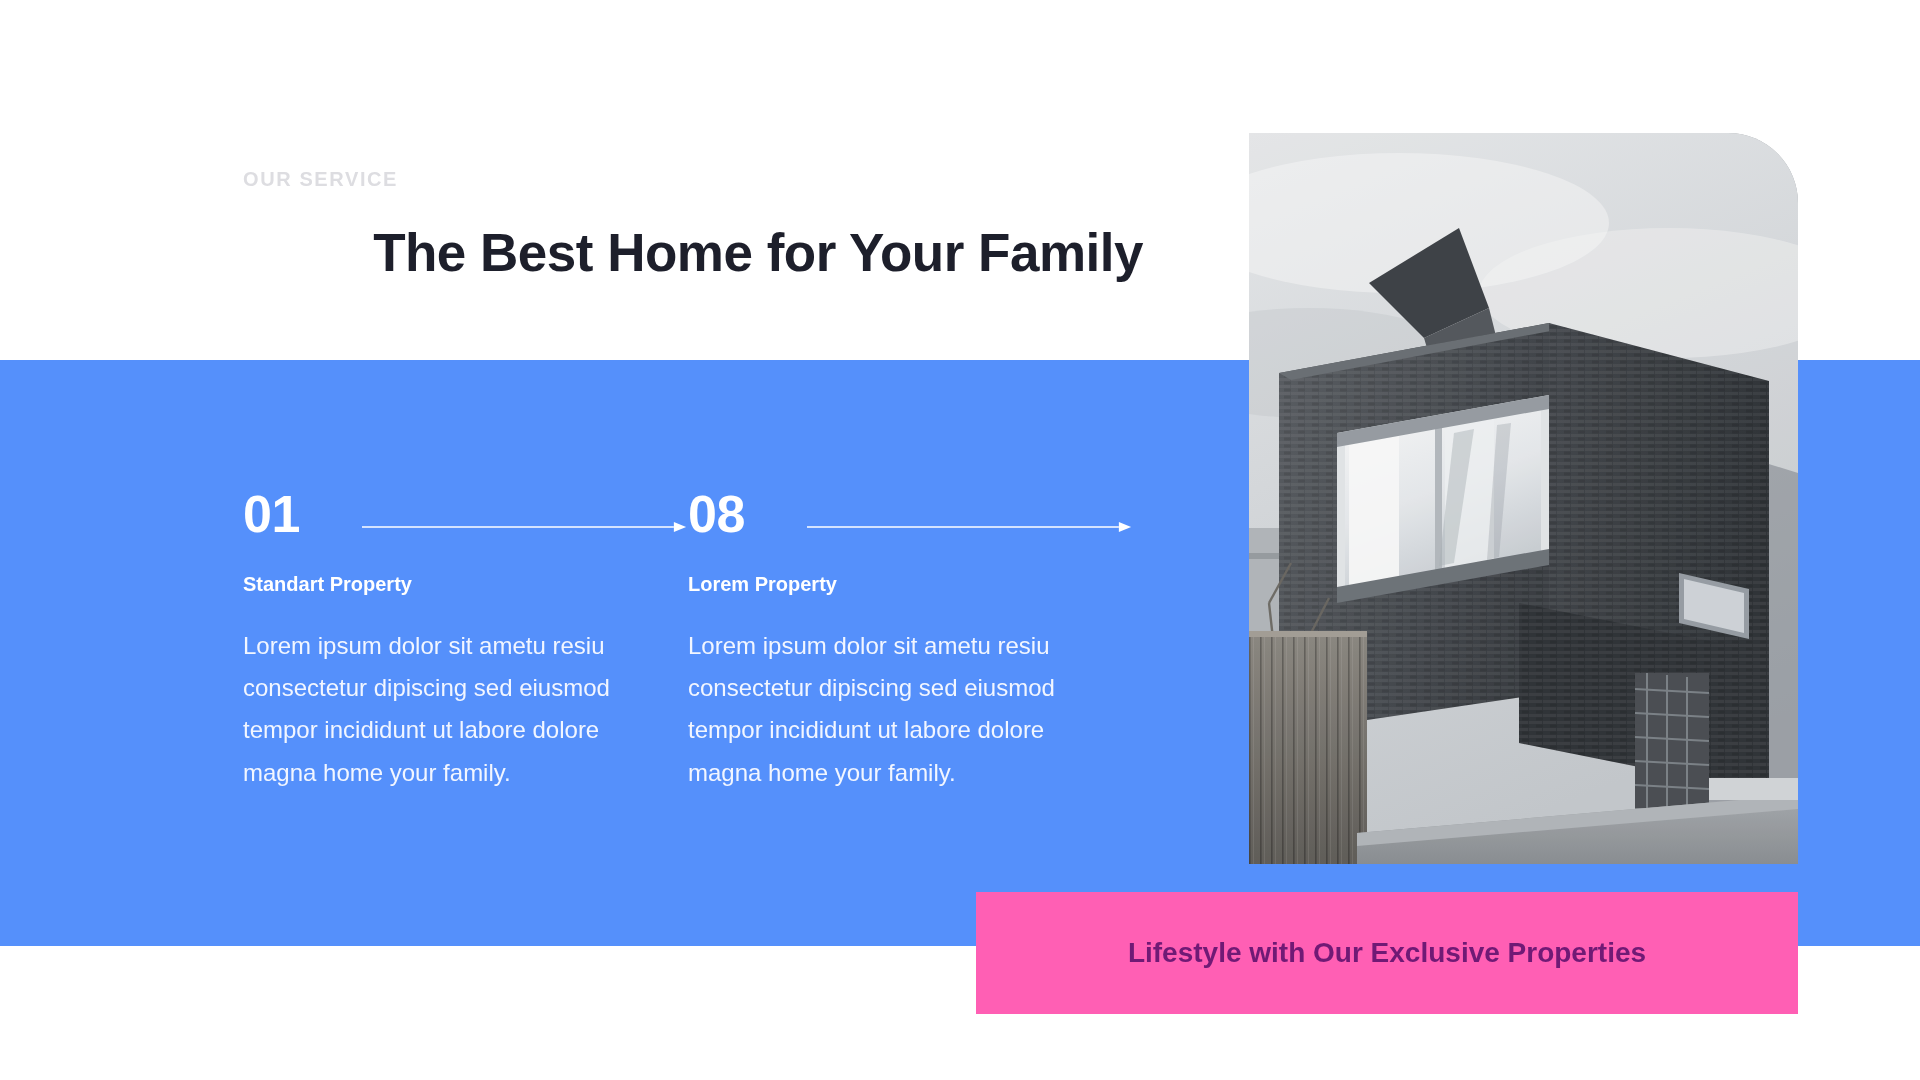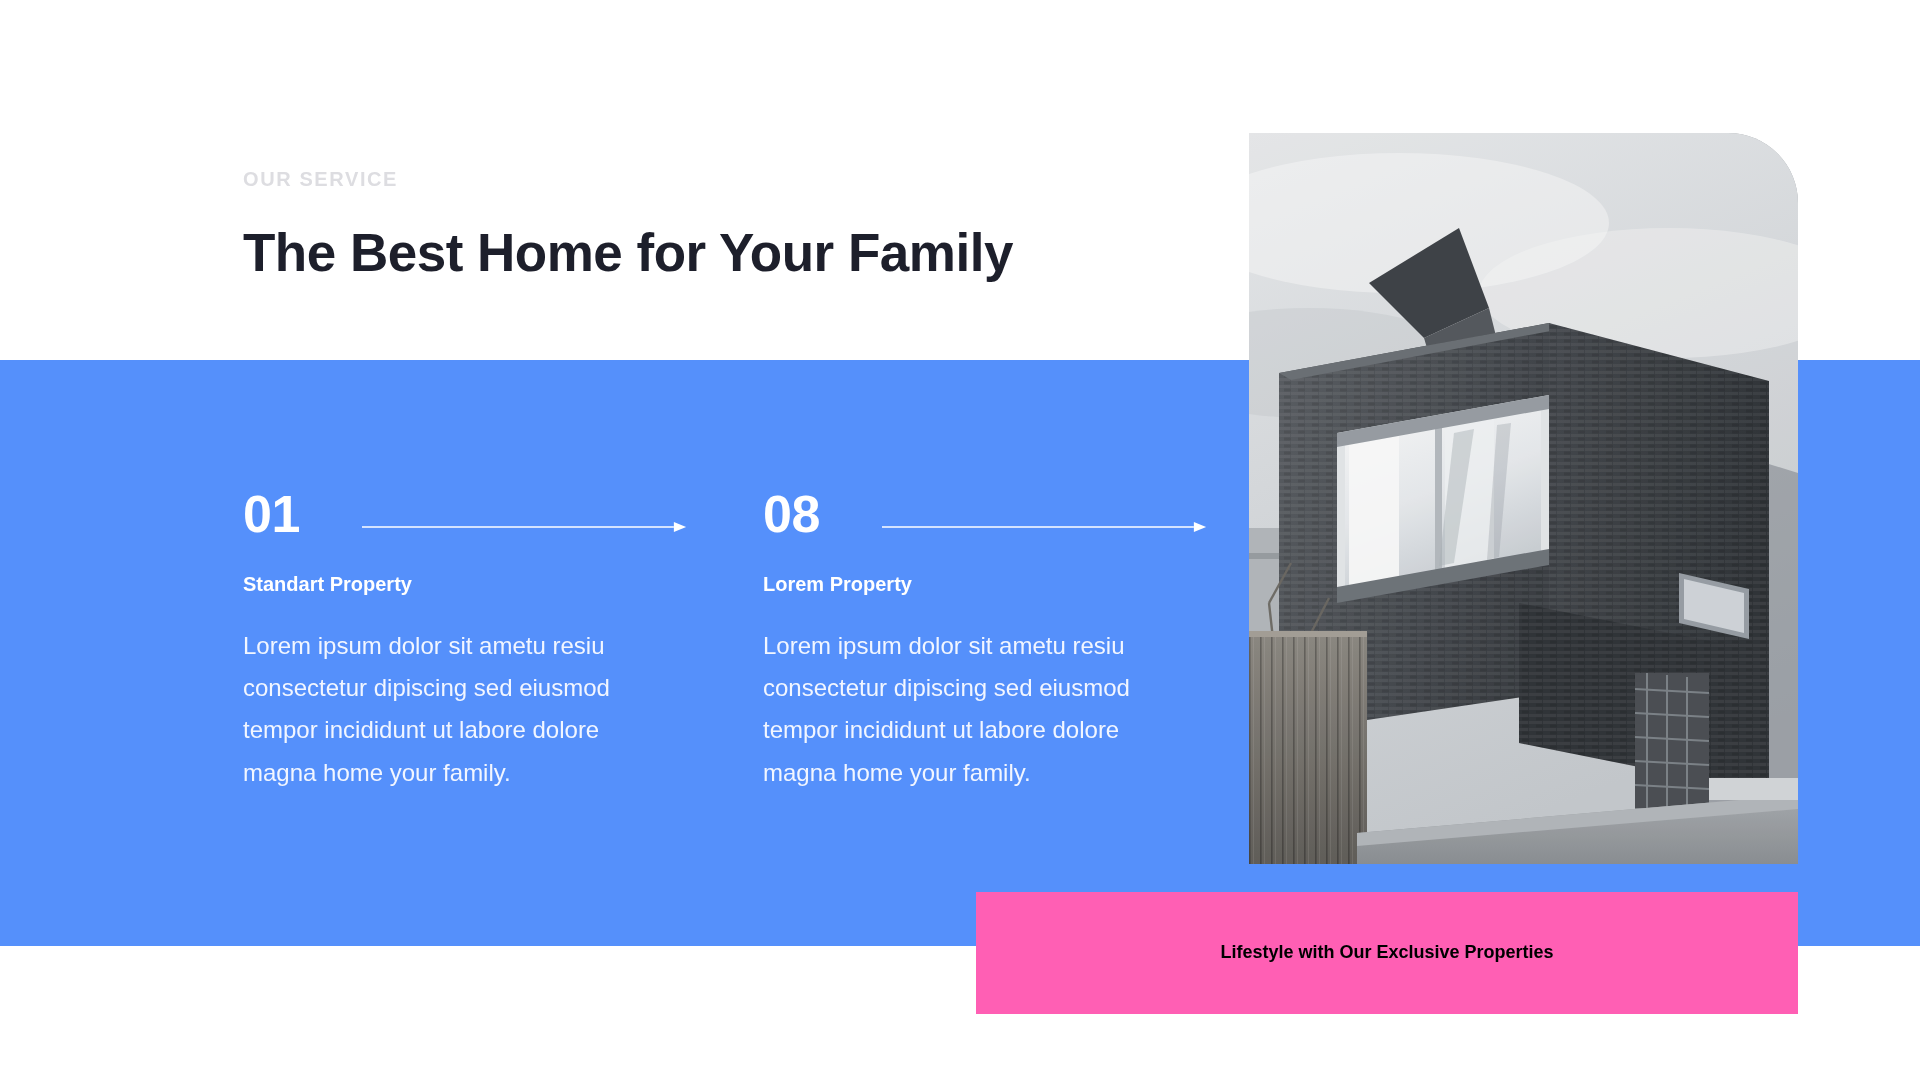--- a/index.html
+++ b/index.html
@@ -49,30 +49,30 @@
     white-space: nowrap;
   }
   .headline {
     font-size: 53px;
     font-weight: bold;
     color: #1d1f2b;
     margin: 0;
     line-height: 1.12;
     letter-spacing: -0.5px;
     white-space: nowrap;
+    text-align: right;
   }
 
   
   .features {
     position: absolute;
     left: 243px;
     top: 483px;
     width: 1000px;
     display: flex;
-    gap: 75px;
   }
   .feature {
     width: 445px;
   }
   .feature-top {
     display: flex;
     align-items: center;
     height: 62px;
   }
   .feature-num {
@@ -136,23 +136,23 @@
     left: 976px;
     top: 892px;
     width: 822px;
     height: 122px;
     background: #ff5fb4;
     display: flex;
     align-items: center;
     justify-content: center;
   }
   .pink-banner-text {
-    font-size: 18px;
-    font-weight: bold;
-    color: #000000;
+    font-size: 28px;
+    font-weight: bold;
+    color: #701a75;
     line-height: 1.2;
     white-space: nowrap;
   }
 </style>
 </head>
 <body>
 
 <div class="slide">
 
   <div class="blue-band"></div>

